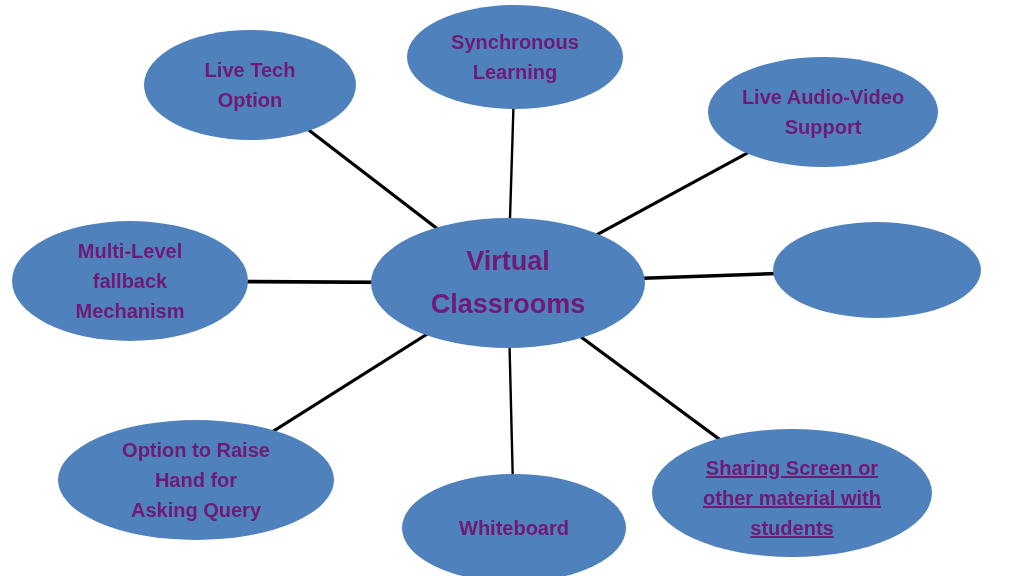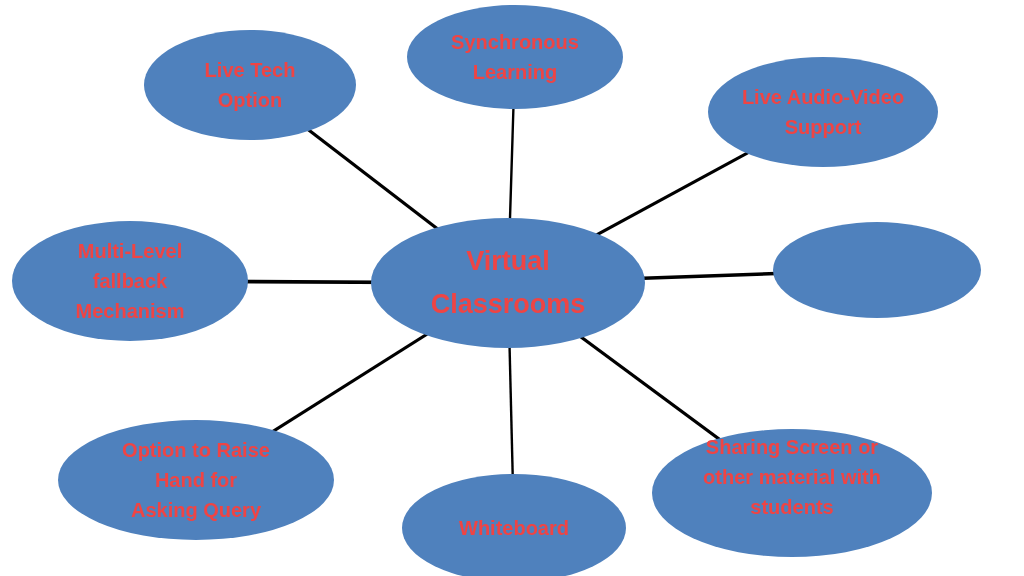--- a/index.html
+++ b/index.html
@@ -22,21 +22,21 @@
     width: 1024px;
     height: 576px;
   }
   .node-label {
     position: absolute;
     display: flex;
     align-items: center;
     justify-content: center;
     text-align: center;
     font-weight: 700;
-    color: #ef4444;
+    color: #701a75;
     white-space: pre-line;
     line-height: 1.5;
     pointer-events: none;
   }
   .node-label.satellite {
     font-size: 20px;
   }
   .node-label.hub {
     font-size: 27px;
     line-height: 1.6;
@@ -79,21 +79,21 @@
   <div class="node-label satellite" style="left:144px; top:30px; width:212px; height:110px;">Live Tech
 Option</div>
 
   <div class="node-label satellite" style="left:407px; top:5px; width:216px; height:104px;">Synchronous
 Learning</div>
 
   <div class="node-label satellite" style="left:708px; top:57px; width:230px; height:110px;">Live Audio-Video
 Support</div>
 
 
-  <div class="node-label satellite" style="left:652px; top:413px; width:280px; height:128px;">Sharing Screen or
+  <div class="node-label satellite" style="left:652px; top:434px; width:280px; height:128px;text-decoration:underline;">Sharing Screen or
 other material with
 students</div>
 
   <div class="node-label satellite" style="left:402px; top:474px; width:224px; height:108px;">Whiteboard</div>
 
   <div class="node-label satellite" style="left:58px; top:420px; width:276px; height:120px;text-align:center;">Option to Raise
 Hand for
 Asking Query</div>
 
   <div class="node-label satellite" style="left:12px; top:221px; width:236px; height:120px;">Multi-Level

